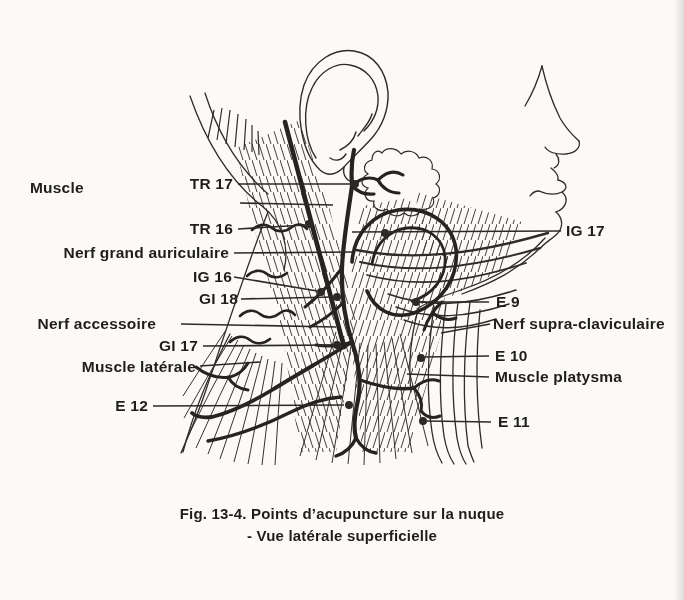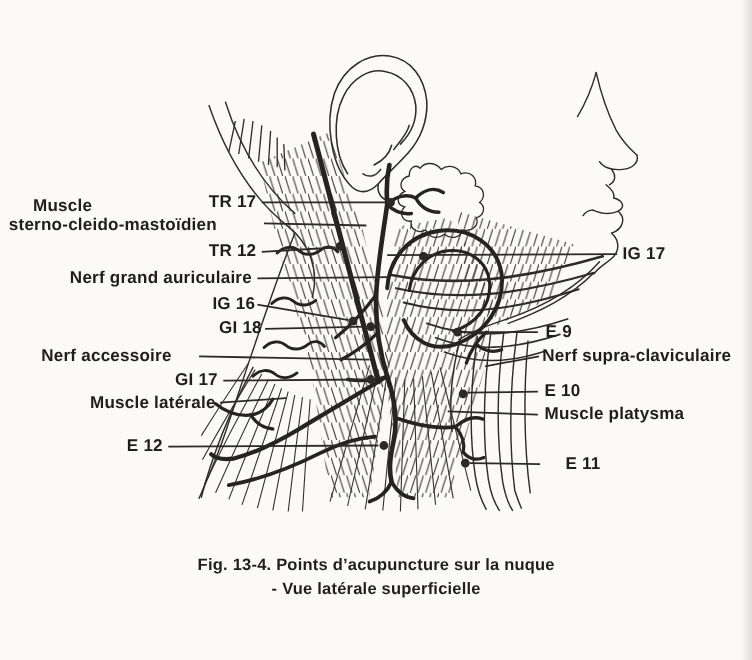--- a/index.html
+++ b/index.html
@@ -170,37 +170,36 @@
       <line x1="490" y1="324" x2="441" y2="333"></line>
       <line x1="489" y1="356" x2="425" y2="357"></line>
         <circle cx="421" cy="358" r="3.2"></circle>
       <line x1="489" y1="377" x2="407" y2="374"></line>
       <line x1="491" y1="422" x2="427" y2="421"></line>
         <circle cx="423" cy="421" r="3.2"></circle>
     </g>
   </svg>
 
   <div class="lbl" style="left:30px;top:180px;">Muscle</div>
-  <div class="lbl" style="left:8px;top:197px;">sterno-cleido-mastoïdien</div>
   <div class="lbl" style="right:451px;top:176px;">TR 17</div>
-  <div class="lbl" style="right:451px;top:221px;">TR 12</div>
+  <div class="lbl" style="right:451px;top:221px;">TR 16</div>
   <div class="lbl" style="right:455px;top:245px;">Nerf grand auriculaire</div>
   <div class="lbl" style="right:452px;top:269px;">IG 16</div>
   <div class="lbl" style="right:446px;top:291px;">GI 18</div>
   <div class="lbl" style="right:528px;top:316px;">Nerf accessoire</div>
   <div class="lbl" style="right:486px;top:338px;">GI 17</div>
   <div class="lbl" style="right:488px;top:359px;">Muscle latérale</div>
   <div class="lbl" style="right:536px;top:398px;">E 12</div>
 
   <div class="lbl" style="left:566px;top:223px;">IG 17</div>
   <div class="lbl" style="left:496px;top:294px;">E 9</div>
   <div class="lbl" style="left:493px;top:316px;">Nerf supra-claviculaire</div>
   <div class="lbl" style="left:495px;top:348px;">E 10</div>
   <div class="lbl" style="left:495px;top:369px;">Muscle platysma</div>
-  <div class="lbl" style="left:514px;top:414px;">E 11</div>
+  <div class="lbl" style="left:498px;top:414px;">E 11</div>
 
   <div class="caption">
     <div>Fig. 13-4.  Points d’acupuncture sur la nuque</div>
     <div>- Vue latérale superficielle</div>
   </div>
 
   <div class="page-edge"></div>
 </div>
 
 </body></html>

